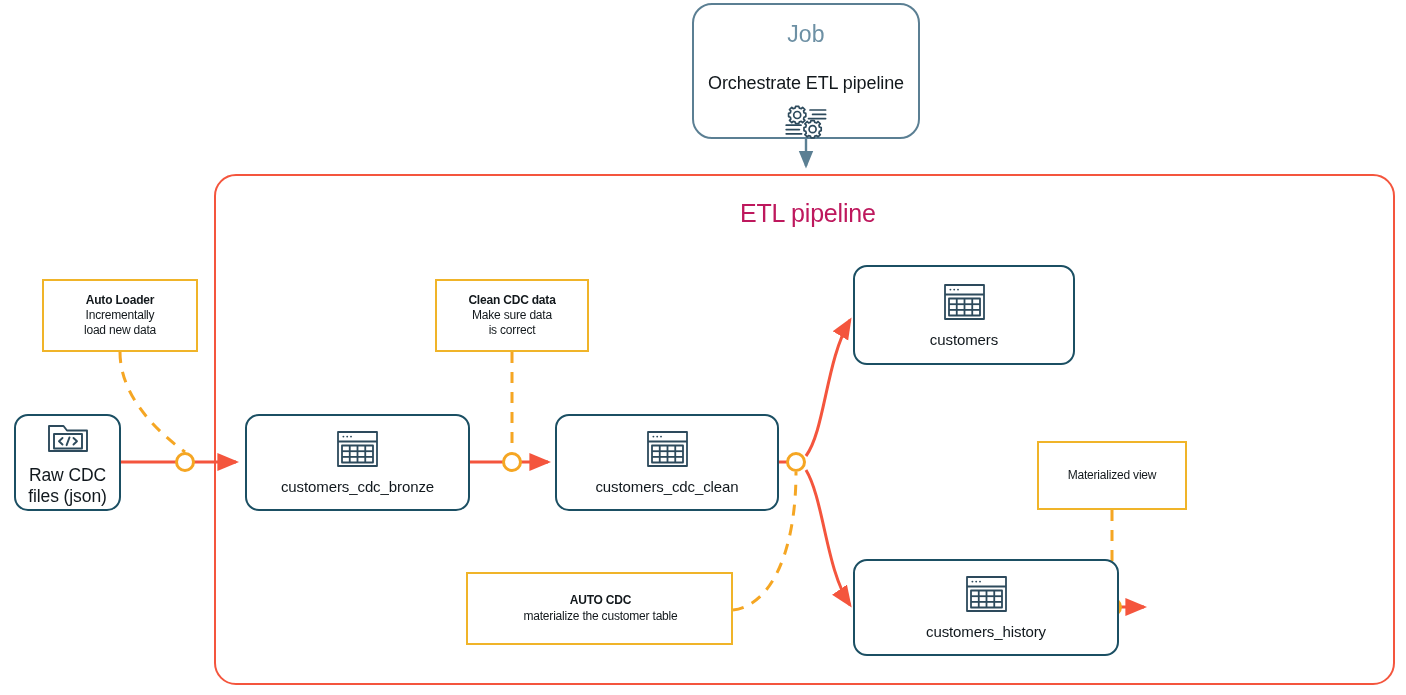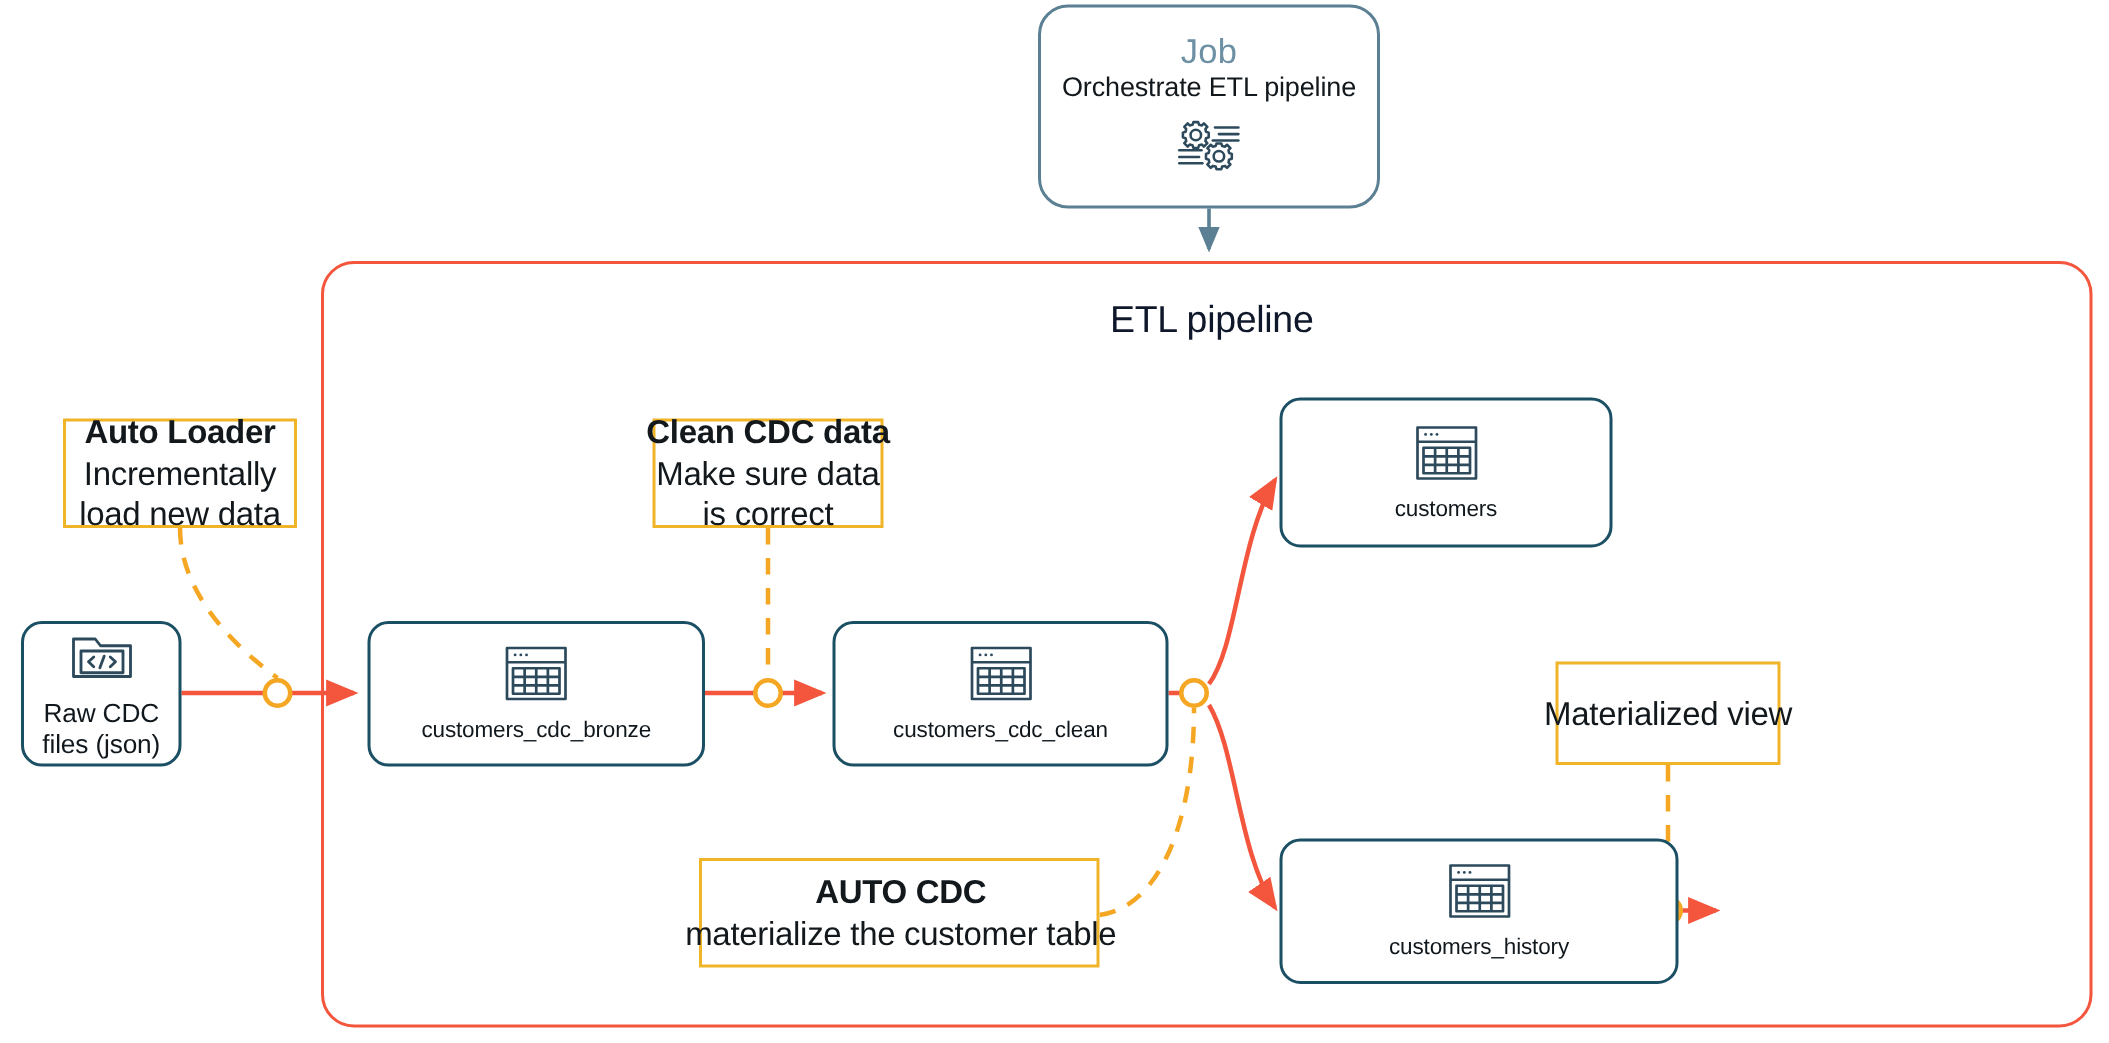--- a/index.html
+++ b/index.html
@@ -71,21 +71,21 @@
   }
   .job-title {
     font-size: 23px;
     color: #6d90a4;
     margin-top: 16px;
     letter-spacing: 0.2px;
   }
   .job-sub {
     font-size: 18px;
     color: #12181c;
-    margin-top: 0;
+    margin-top: 25px;
     letter-spacing: -0.1px;
   }
   .job-icon {
     margin-top: 8px;
     line-height: 0;
   }
 
   
   .callout {
     position: absolute;
@@ -93,42 +93,42 @@
     background: #ffffff;
     border: 2px solid #f0b429;
     display: flex;
     flex-direction: column;
     align-items: center;
     justify-content: center;
     padding: 6px 10px;
     z-index: 4;
   }
   .callout .c-line {
-    font-size: 22px;
+    font-size: 12px;
     line-height: 1.27;
     color: #12181c;
     text-align: center;
     white-space: nowrap;
     letter-spacing: -0.2px;
   }
   .callout .c-line.bold { font-weight: bold; }
 
   
   .pipeline-box {
     position: absolute;
     box-sizing: border-box;
     border: 2.5px solid #f4553d;
     border-radius: 22px;
     background: transparent;
     z-index: 1;
   }
   .pipeline-title {
     position: absolute;
     font-size: 25px;
-    color: #0f172a;
+    color: #be185d;
     letter-spacing: -0.2px;
     z-index: 2;
     white-space: nowrap;
   }
 </style>
 </head>
 <body>
 
 <div id="stage">
 

